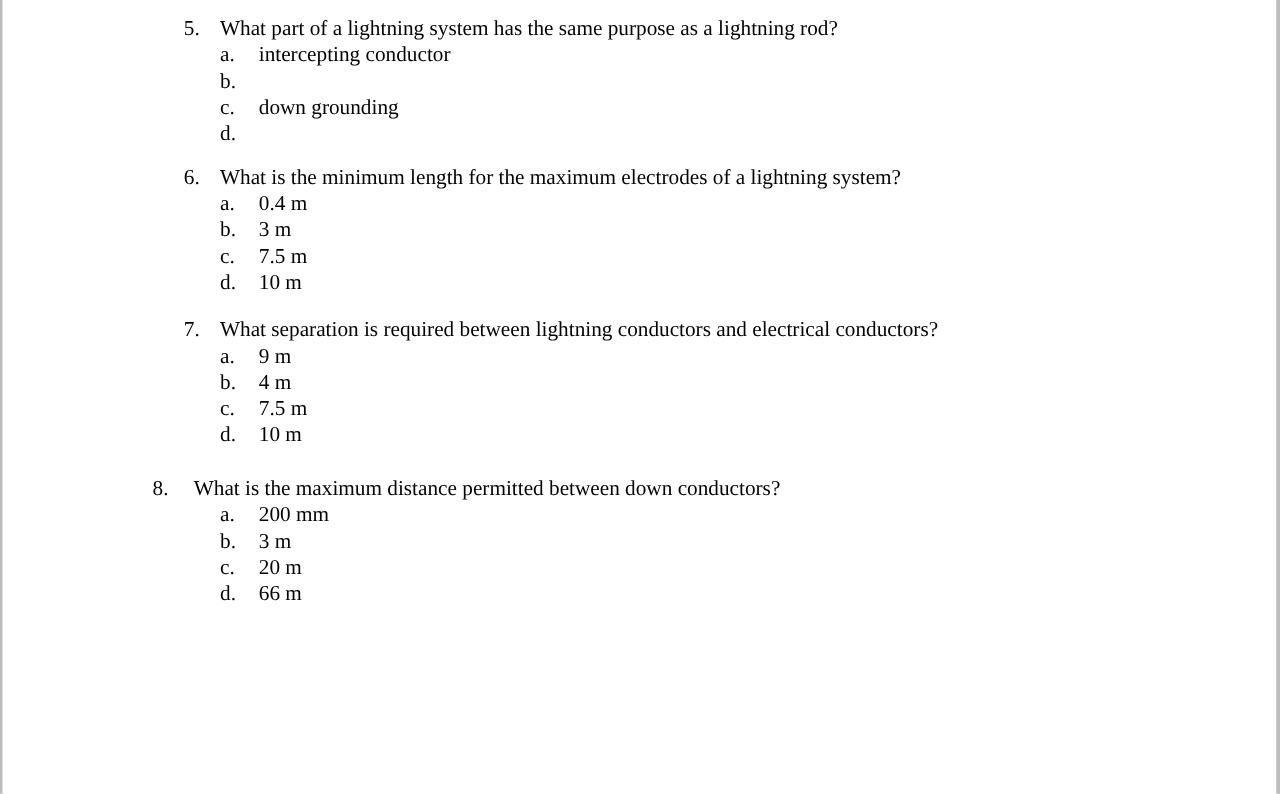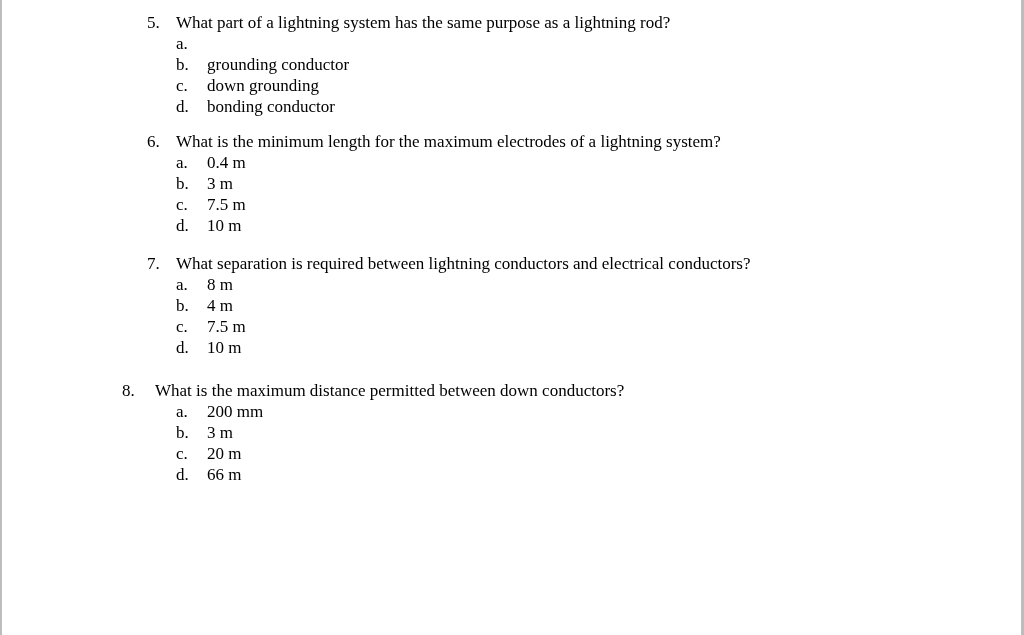--- a/index.html
+++ b/index.html
@@ -57,32 +57,31 @@
 <div class="page">
 
   <div class="question" style="left:145px; top:12px;">
     <div class="q-line">
       <span class="q-num" style="width:29px;">5.</span>
       <span>What part of a lightning system has the same purpose as a lightning rod?</span>
     </div>
     <div style="padding-left:29px;">
       <div class="option">
         <span class="opt-letter">a.</span>
+        <span class="opt-text">intercepting conductor</span>
       </div>
       <div class="option">
         <span class="opt-letter">b.</span>
-        <span class="opt-text">grounding conductor</span>
       </div>
       <div class="option">
         <span class="opt-letter">c.</span>
         <span class="opt-text">down grounding</span>
       </div>
       <div class="option">
         <span class="opt-letter">d.</span>
-        <span class="opt-text">bonding conductor</span>
       </div>
     </div>
   </div>
 
   <div class="question" style="left:145px; top:131px;">
     <div class="q-line">
       <span class="q-num" style="width:29px;">6.</span>
       <span>What is the minimum length for the maximum electrodes of a lightning system?</span>
     </div>
     <div style="padding-left:29px;">
@@ -106,21 +105,21 @@
   </div>
 
   <div class="question" style="left:145px; top:253px;">
     <div class="q-line">
       <span class="q-num" style="width:29px;">7.</span>
       <span>What separation is required between lightning conductors and electrical conductors?</span>
     </div>
     <div style="padding-left:29px;">
       <div class="option">
         <span class="opt-letter">a.</span>
-        <span class="opt-text">8 m</span>
+        <span class="opt-text">9 m</span>
       </div>
       <div class="option">
         <span class="opt-letter">b.</span>
         <span class="opt-text">4 m</span>
       </div>
       <div class="option">
         <span class="opt-letter">c.</span>
         <span class="opt-text">7.5 m</span>
       </div>
       <div class="option">

